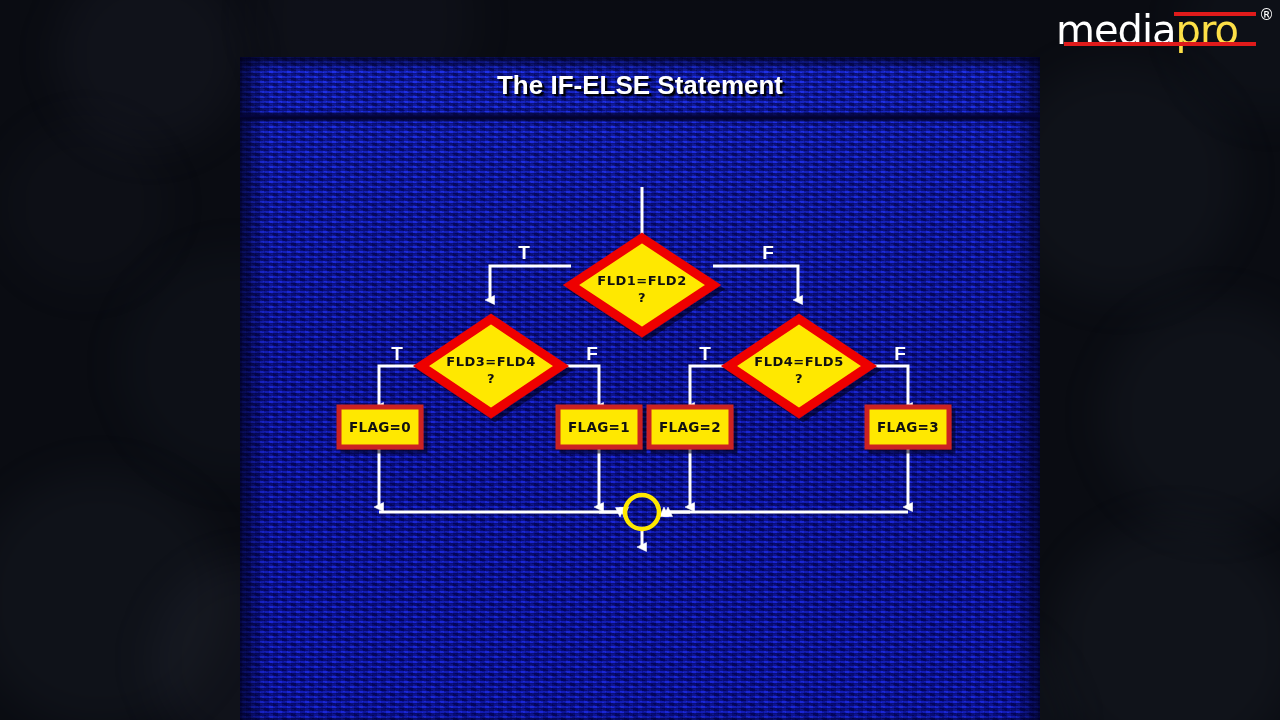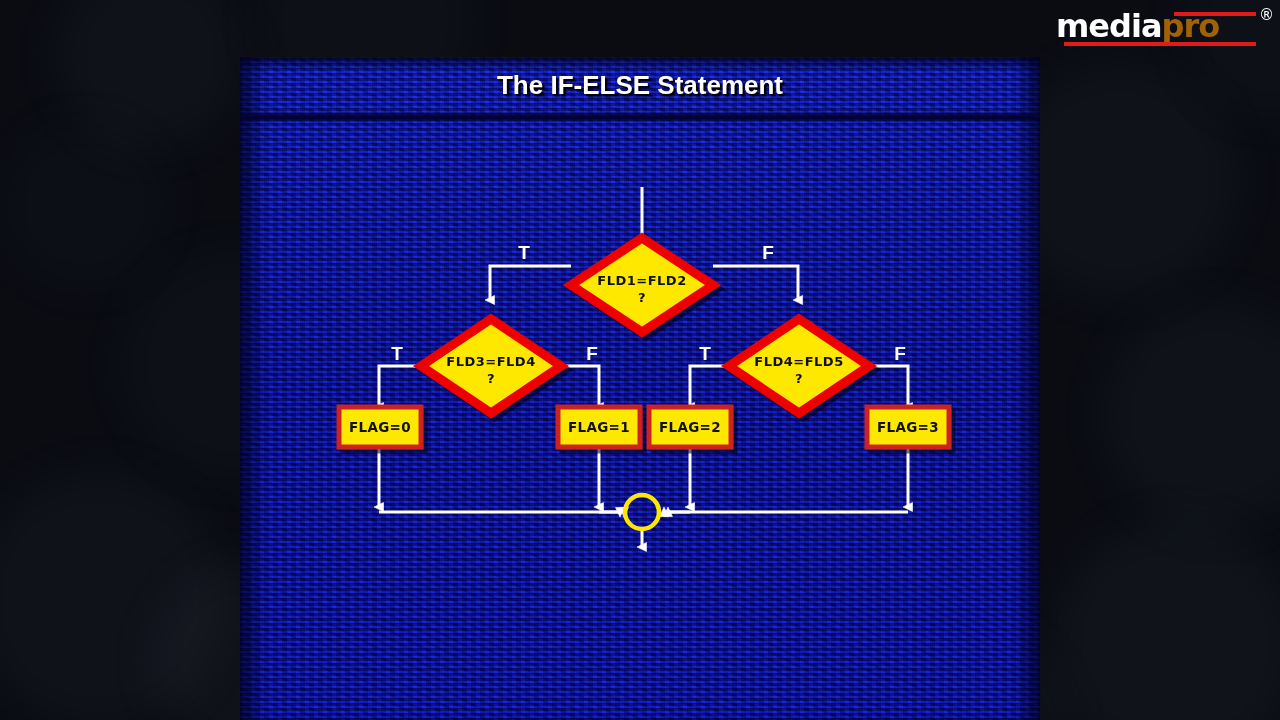--- a/index.html
+++ b/index.html
@@ -37,27 +37,27 @@
     width: 218px;
     height: 44px;
     z-index: 40;
   }
   #logo .logo-row {
     position: absolute;
     left: 0;
     top: 3px;
     display: flex;
     align-items: baseline;
-    font-size: 32px;
-    font-weight: bold;
+    font-size: 40px;
+    font-weight: normal;
     letter-spacing: -1px;
     font-family: "DejaVu Sans", sans-serif;
   }
   #logo .media-part { color: #ffffff; }
-  #logo .pro-part  { color: #a16207; }
+  #logo .pro-part  { color: #fde047; }
   #logo .reg-mark {
     position: absolute;
     right: 0px;
     top: 2px;
     color: #ffffff;
     font-size: 15px;
     font-family: "DejaVu Sans", sans-serif;
   }
   #logo .bar-top {
     position: absolute;

